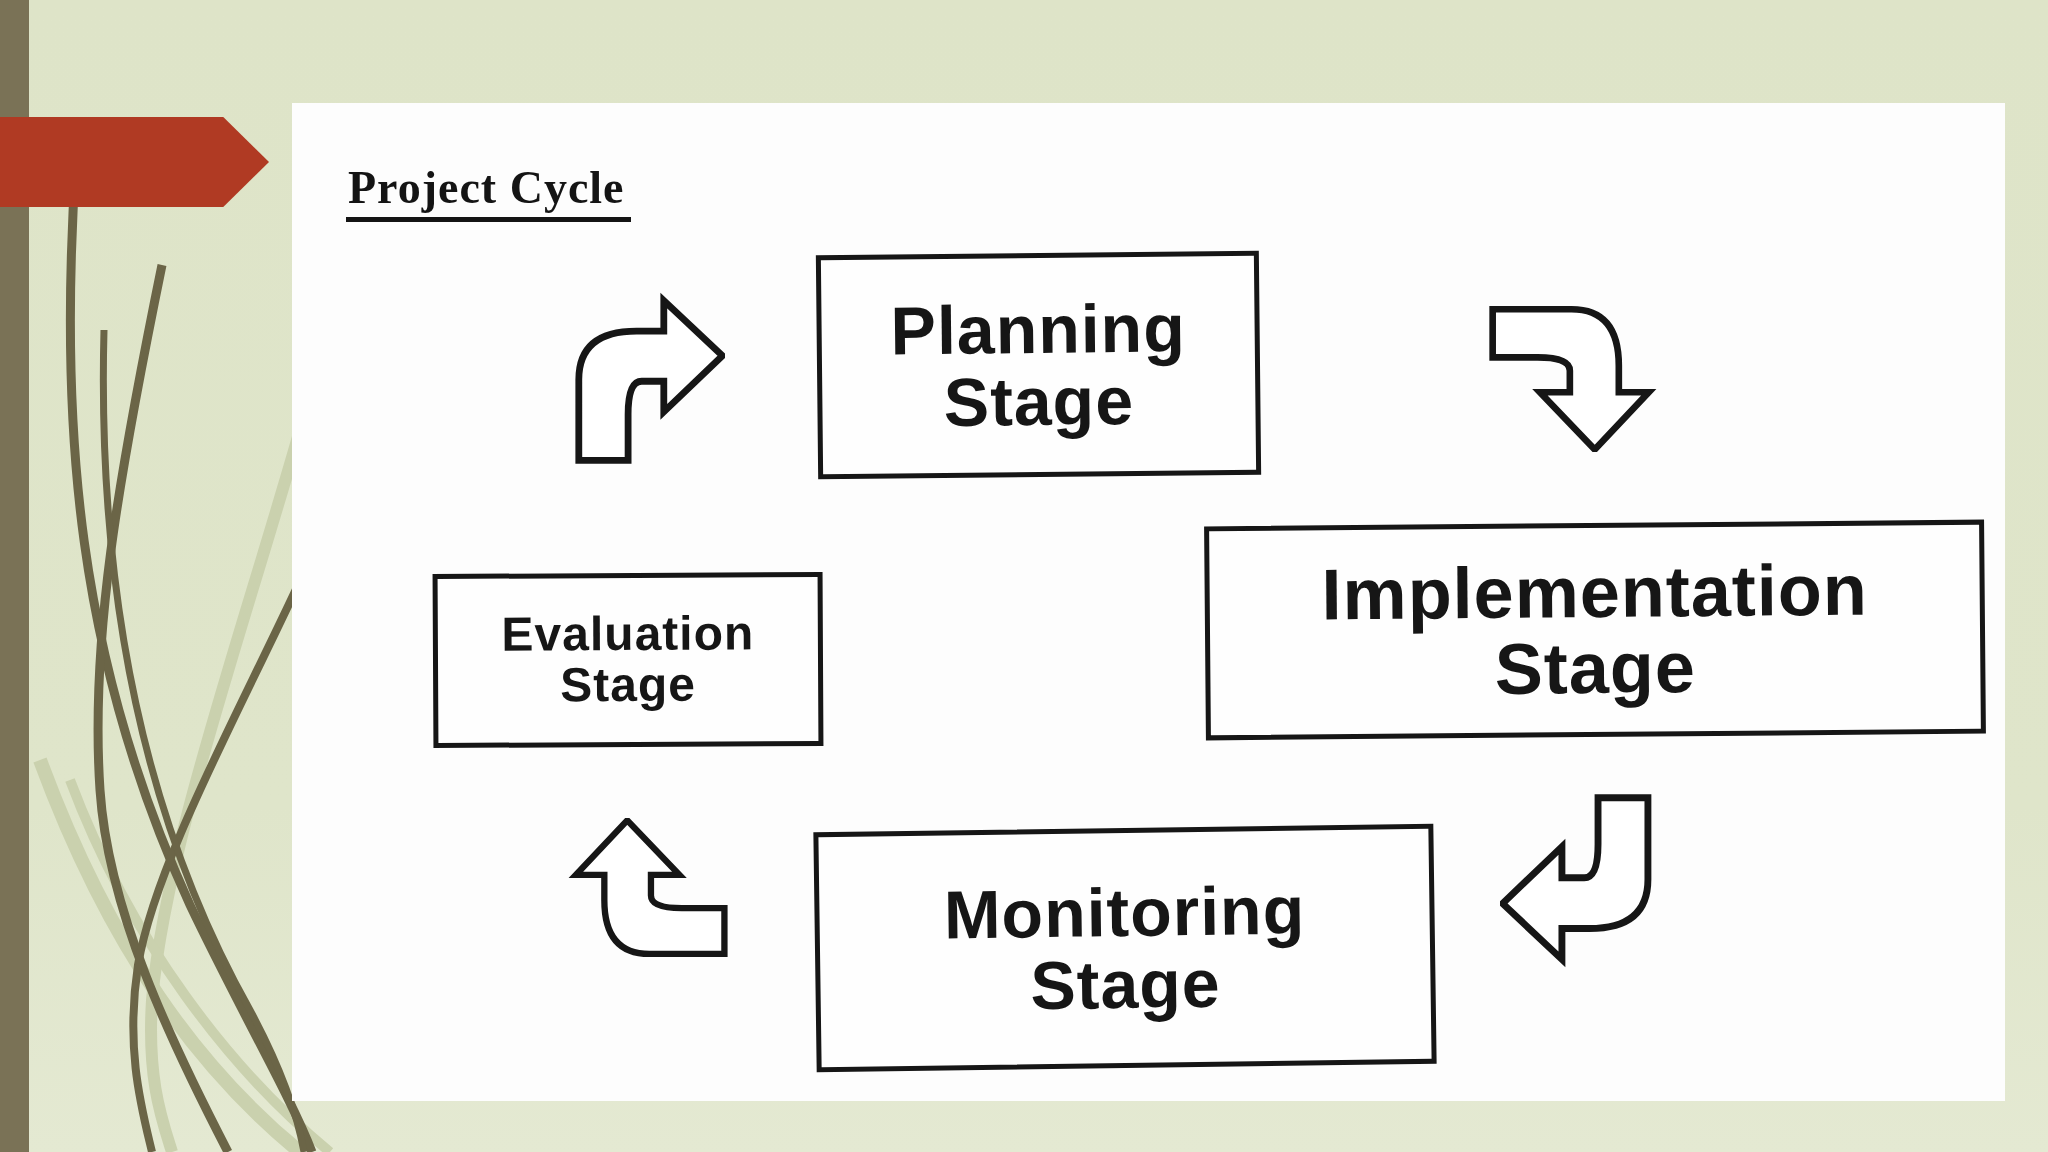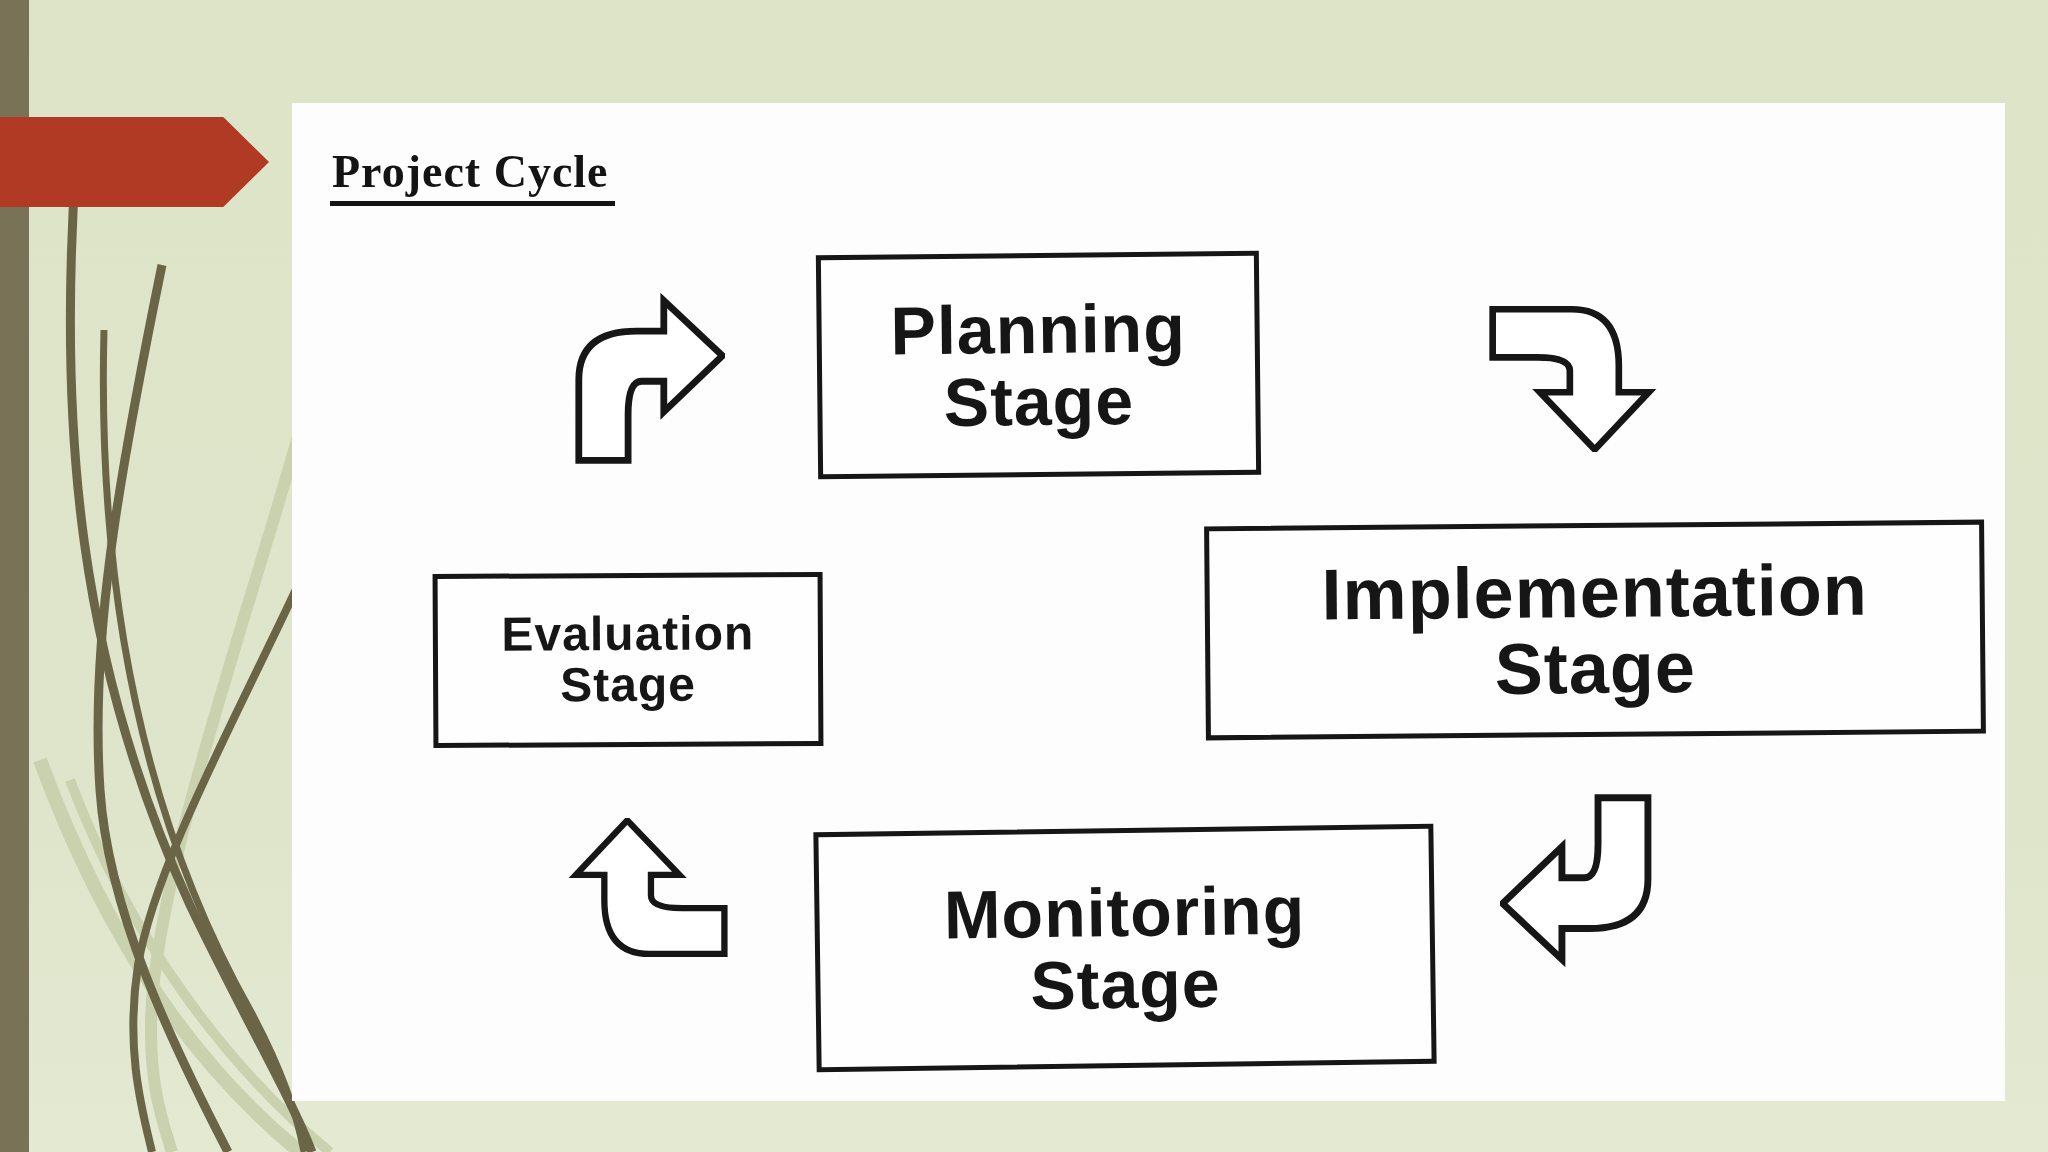--- a/index.html
+++ b/index.html
@@ -16,21 +16,21 @@
   .accent-arrow{
     position:absolute;left:0;top:117px;width:269px;height:90px;background:#b03a23;
     clip-path:polygon(0 0,83% 0,100% 50%,83% 100%,0 100%);
   }
   
   .scan{
     position:absolute;left:292px;top:103px;width:1713px;height:998px;
     background:#fdfdfd;color:#1a1a1a;
   }
   .title{
-    position:absolute;left:38px;top:42px;margin:0;
+    position:absolute;left:38px;top:42px;margin:16px;
     font-family:"Liberation Serif", serif;font-weight:700;font-size:46px;letter-spacing:1px;
     border-bottom:5px solid #141414;padding:0 6px 3px 2px;color:#141414;
   }
   .stage{
     position:absolute;display:flex;flex-direction:column;justify-content:center;align-items:center;
     border:5px solid #161616;background:#fefefe;color:#161616;
     font-weight:700;text-align:center;line-height:1.06;letter-spacing:1px;
   }
   .stage span{display:block;}
   .stage.planning      {left:525px; top:150px; width:433px; height:214px; font-size:68px; transform:rotate(-0.6deg);}

